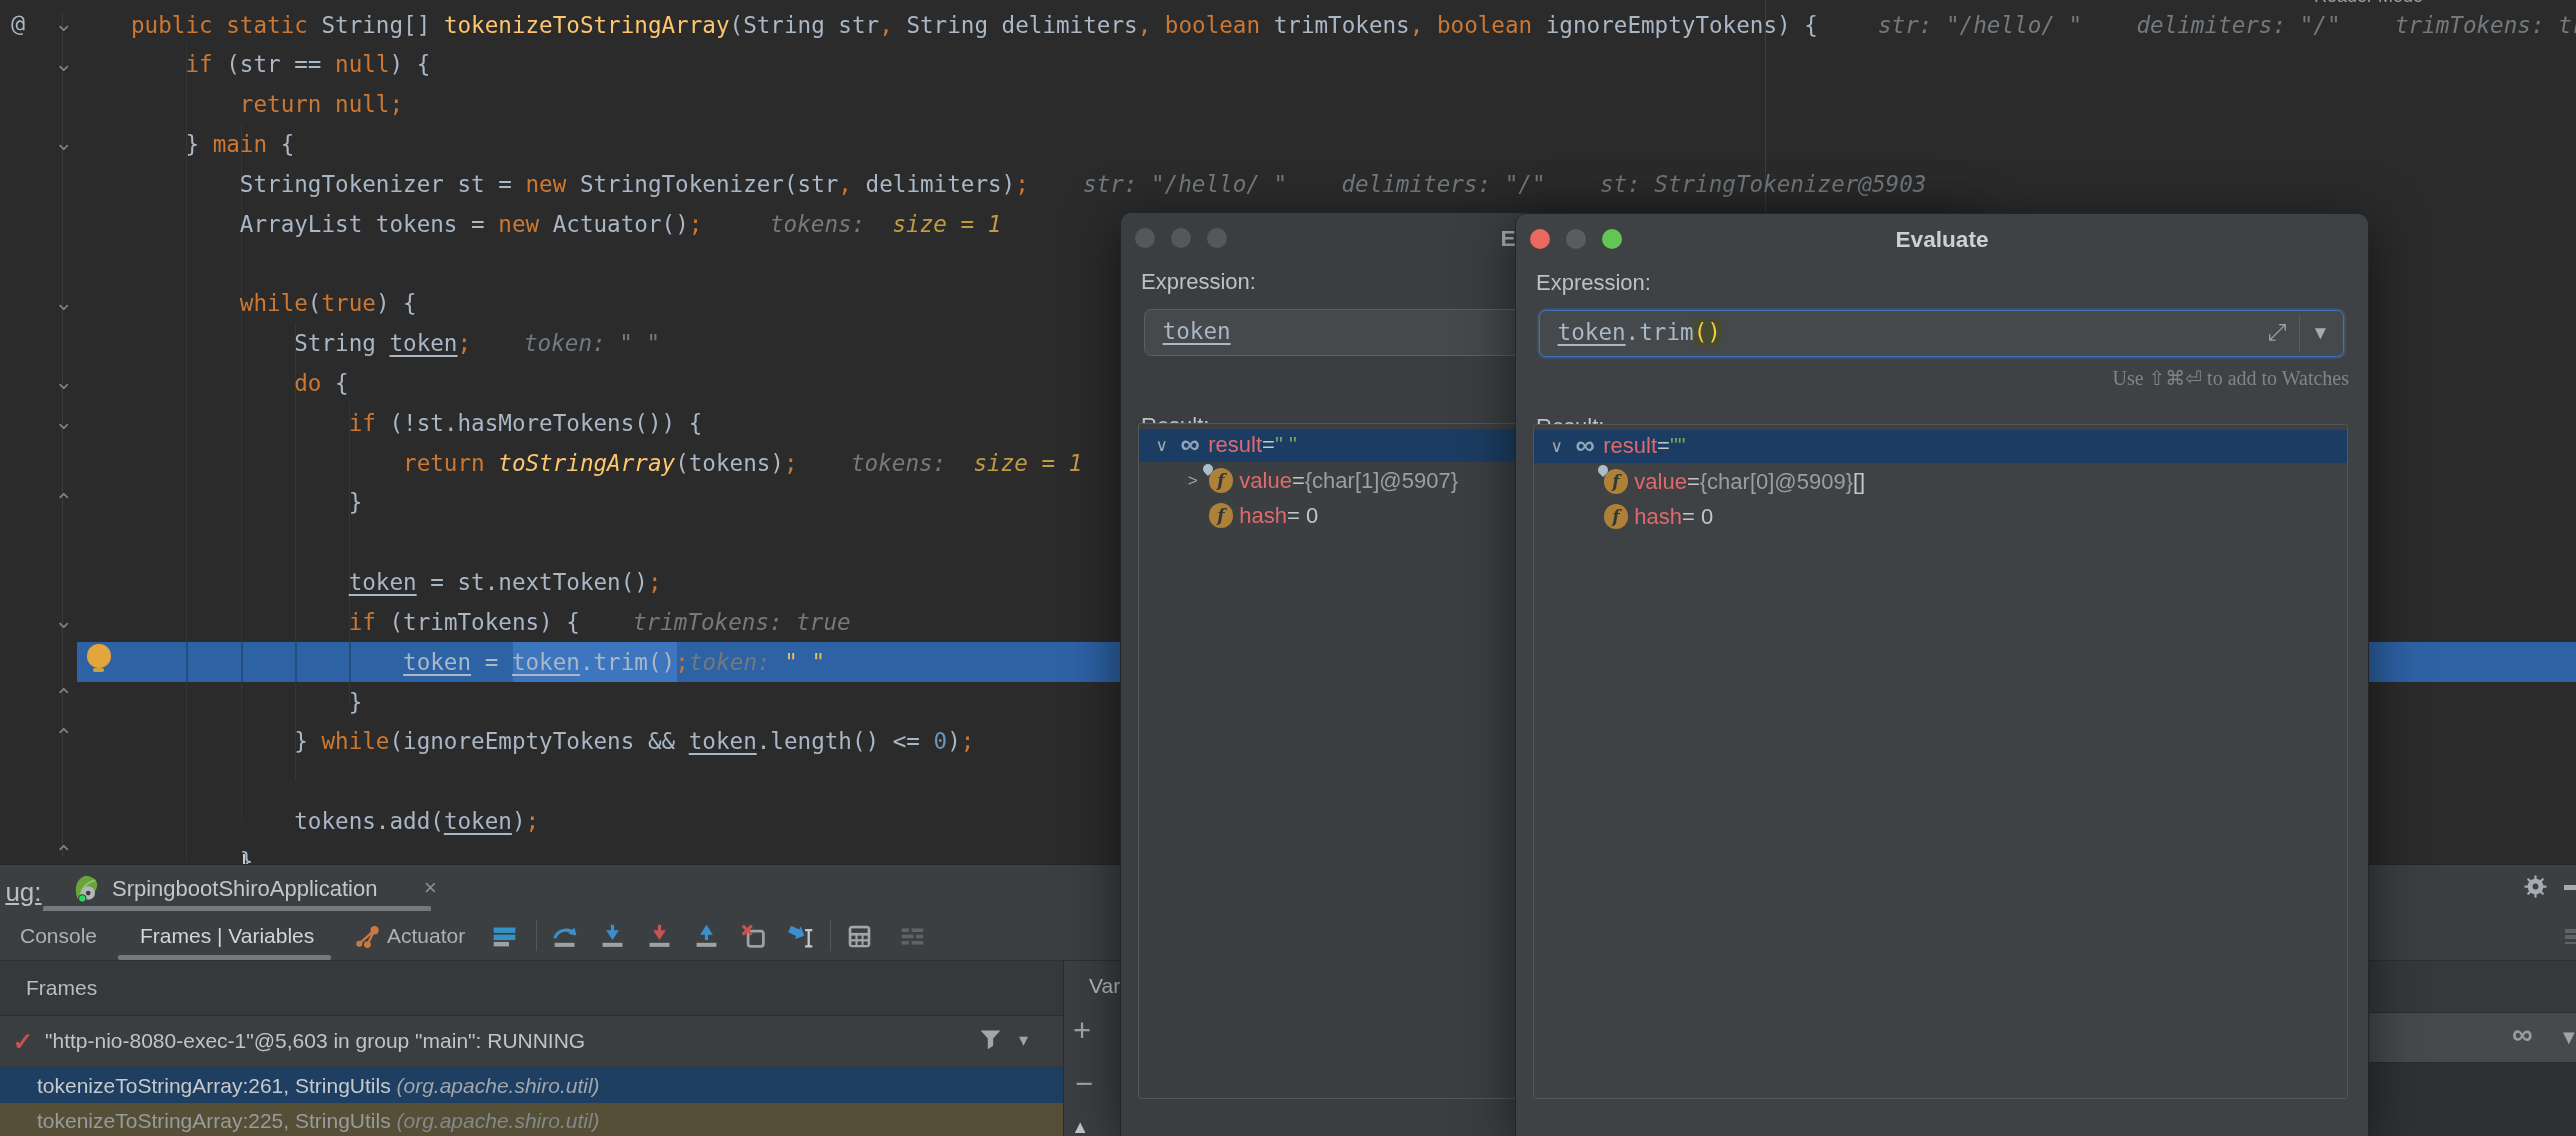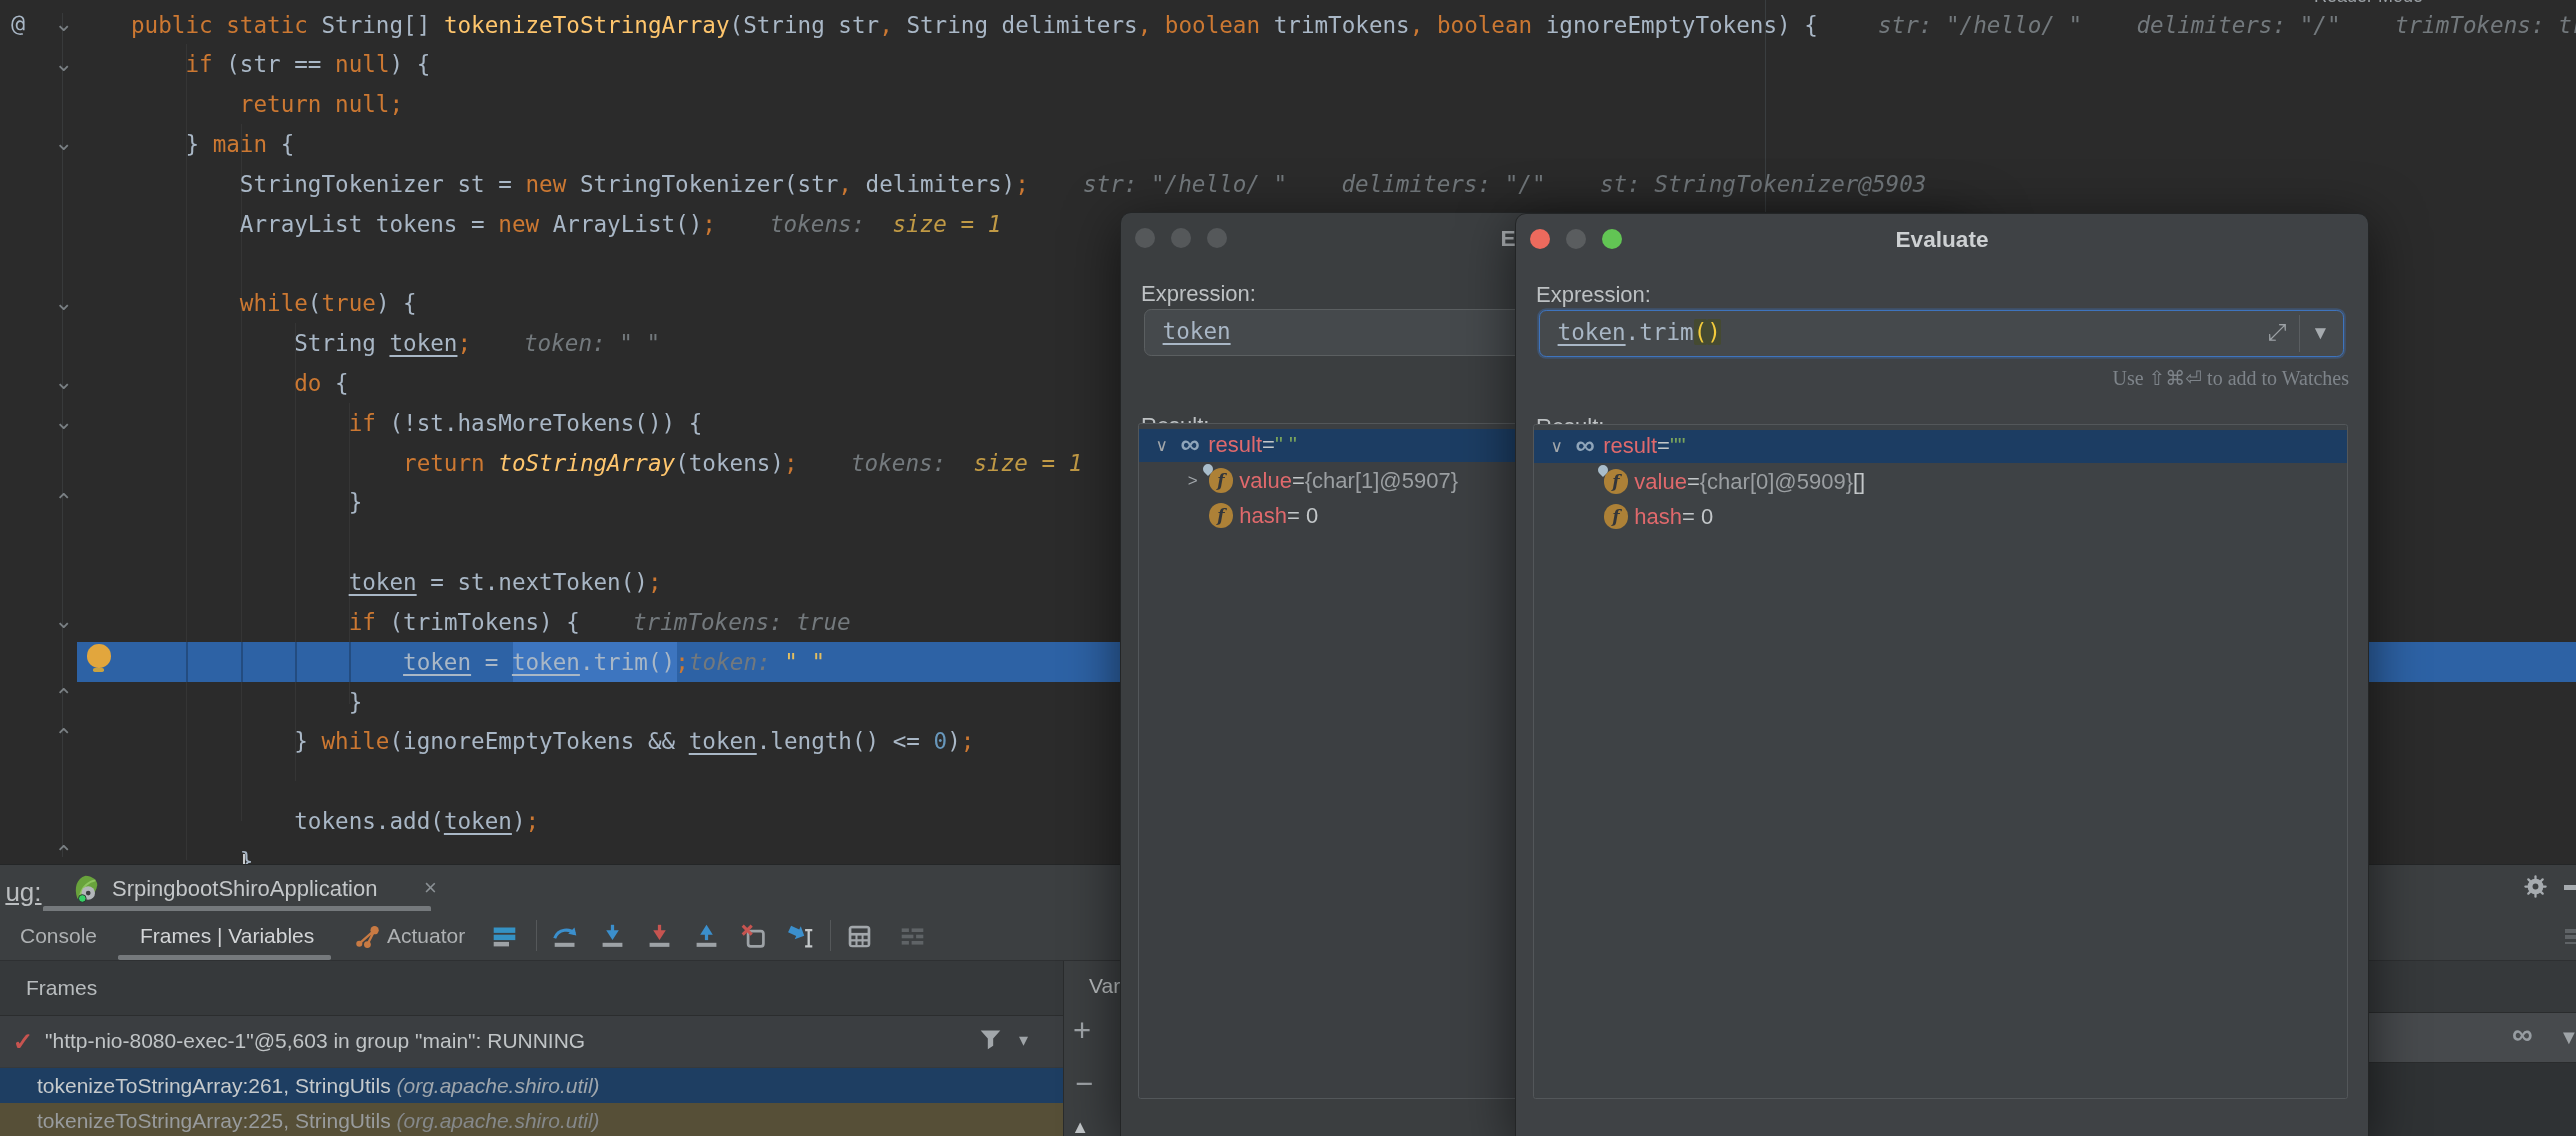--- a/index.html
+++ b/index.html
@@ -82,21 +82,21 @@
 
   
   .dialog{position:absolute;width:854px;background:#3F4245;border:0.9px solid #232526;border-radius:11px 11px 0 0;
           box-shadow:0 11px 54px rgba(0,0,0,.55);box-sizing:border-box;}
   #dialog1{left:1120px;top:212px;height:925px;background:#3B3E40;z-index:5;}
   #dialog2{left:1515px;top:213px;height:924px;z-index:6;}
   .tl{position:absolute;top:15.4px;width:20px;height:20px;border-radius:50%;}
   .dlg-title{position:absolute;left:0;top:12.7px;width:100%;text-align:center;font-size:22.6px;font-weight:bold;}
   #dialog2 .dlg-title{color:#CDD0D2;} #dialog1 .dlg-title{color:#A7ABAE;}
   .dlg-label{position:absolute;left:20px;font-size:22px;color:#BDC1C3;}
-  .lab-expr{top:68px;} .lab-res{top:200px;text-decoration:underline;}
+  .lab-expr{top:56px;} .lab-res{top:200px;text-decoration:underline;}
   .field{position:absolute;left:22.6px;right:24.4px;top:96px;height:47px;background:#45494C;border-radius:7.2px;box-sizing:border-box;}
   #dialog1 .field{border:0.9px solid #5B5F61;}
   #dialog2 .field{border:1.8px solid #3E74BE;box-shadow:0 0 0 1.8px rgba(62,116,190,.35);}
   .field-text{position:absolute;left:18px;top:0;line-height:43px;font-family:"DejaVu Sans Mono",monospace;font-size:22.6px;white-space:pre;color:#A9B7C6;}
   .fexp{position:absolute;right:56px;top:8.1px;color:#9DA2A6;font-size:23.5px;}
   .fdiv{position:absolute;right:43px;top:3.6px;bottom:3.6px;width:0.9px;background:#5A5E61;}
   .fcar{position:absolute;right:12.7px;top:11px;color:#A6ABAF;font-size:19px;}
   .watches-hint{position:absolute;right:19px;top:152px;font-size:20px;color:#7E848A;font-family:Liberation Serif, serif;}
   .treebox{position:absolute;left:17px;right:20px;top:210px;bottom:37px;background:#3E4245;border:0.9px solid #53575A;border-radius:2.7px;overflow:hidden;}
   #dialog1 .treebox{background:#3C3F42;}
@@ -129,21 +129,21 @@
     <div class="itick" style="left:186px"></div>
     <div class="itick" style="left:241px"></div>
     <div class="itick" style="left:295px"></div>
     <div class="itick" style="left:349px"></div>
     <div id="code-lines">
         <div class="code-line" style="top: 4.5px;"><span class="s-kw">public static </span><span class="s-id">String[] </span><span class="s-meth">tokenizeToStringArray</span><span class="s-id">(</span><span class="s-id">String str</span><span class="s-pu">, </span><span class="s-id">String delimiters</span><span class="s-pu">, </span><span class="s-kw">boolean </span><span class="s-id">trimTokens</span><span class="s-pu">, </span><span class="s-kw">boolean </span><span class="s-id">ignoreEmptyTokens</span><span class="s-id">) {</span><span class="hint-wrap" style="left: 1747px;"><span class="s-hint">str: "/hello/ "    delimiters: "/"    trimTokens: true</span></span></div>
         <div class="code-line" style="top: 44px;"><span class="s-id">    </span><span class="s-kw">if</span><span class="s-id"> (str == </span><span class="s-kw">null</span><span class="s-id">) {</span></div>
         <div class="code-line" style="top: 84px;"><span class="s-id">        </span><span class="s-kw">return </span><span class="s-kw">null</span><span class="s-pu">;</span></div>
         <div class="code-line" style="top: 124px;"><span class="s-id">    } </span><span class="s-kw">main</span><span class="s-id"> {</span></div>
         <div class="code-line" style="top: 164px;"><span class="s-id">        StringTokenizer st = </span><span class="s-kw">new </span><span class="s-id">StringTokenizer(str</span><span class="s-pu">, </span><span class="s-id">delimiters)</span><span class="s-pu">;</span><span class="hint-wrap" style="left: 952px;"><span class="s-hint">str: "/hello/ "    delimiters: "/"    st: StringTokenizer@5903</span></span></div>
-        <div class="code-line" style="top: 204px;"><span class="s-id">        ArrayList tokens = </span><span class="s-kw">new </span><span class="s-id">ArrayList()</span><span class="s-pu">;</span><span class="hint-wrap" style="left: 639px;"><span class="s-hint">tokens:  </span><span class="s-hintv">size = 1</span></span></div>
+        <div class="code-line" style="top: 204px;"><span class="s-id">        ArrayList tokens = </span><span class="s-kw">new </span><span class="s-id">Actuator()</span><span class="s-pu">;</span><span class="hint-wrap" style="left: 639px;"><span class="s-hint">tokens:  </span><span class="s-hintv">size = 1</span></span></div>
         <div class="code-line" style="top: 243px;"></div>
         <div class="code-line" style="top: 283px;"><span class="s-id">        </span><span class="s-kw">while</span><span class="s-id">(</span><span class="s-kw">true</span><span class="s-id">) {</span></div>
         <div class="code-line" style="top: 323px;"><span class="s-id">            String </span><span class="s-id s-u">token</span><span class="s-pu">;</span><span class="hint-wrap" style="left: 393px;"><span class="s-hint">token: " "</span></span></div>
         <div class="code-line" style="top: 363px;"><span class="s-id">            </span><span class="s-kw">do</span><span class="s-id"> {</span></div>
         <div class="code-line" style="top: 403px;"><span class="s-id">                </span><span class="s-kw">if</span><span class="s-id"> (!st.hasMoreTokens()) {</span></div>
         <div class="code-line" style="top: 443px;"><span class="s-id">                    </span><span class="s-kw">return </span><span class="s-mi">toStringArray</span><span class="s-id">(tokens)</span><span class="s-pu">;</span><span class="hint-wrap" style="left: 720px;"><span class="s-hint">tokens:  </span><span class="s-hintv">size = 1</span></span></div>
         <div class="code-line" style="top: 482px;"><span class="s-id">                }</span></div>
         <div class="code-line" style="top: 522px;"></div>
         <div class="code-line" style="top: 562px;"><span class="s-id">                </span><span class="s-id s-u">token</span><span class="s-id"> = st.nextToken()</span><span class="s-pu">;</span></div>
         <div class="code-line" style="top: 602px;"><span class="s-id">                </span><span class="s-kw">if</span><span class="s-id"> (trimTokens) {</span><span class="hint-wrap" style="left: 502px;"><span class="s-hint">trimTokens: true</span></span></div>

